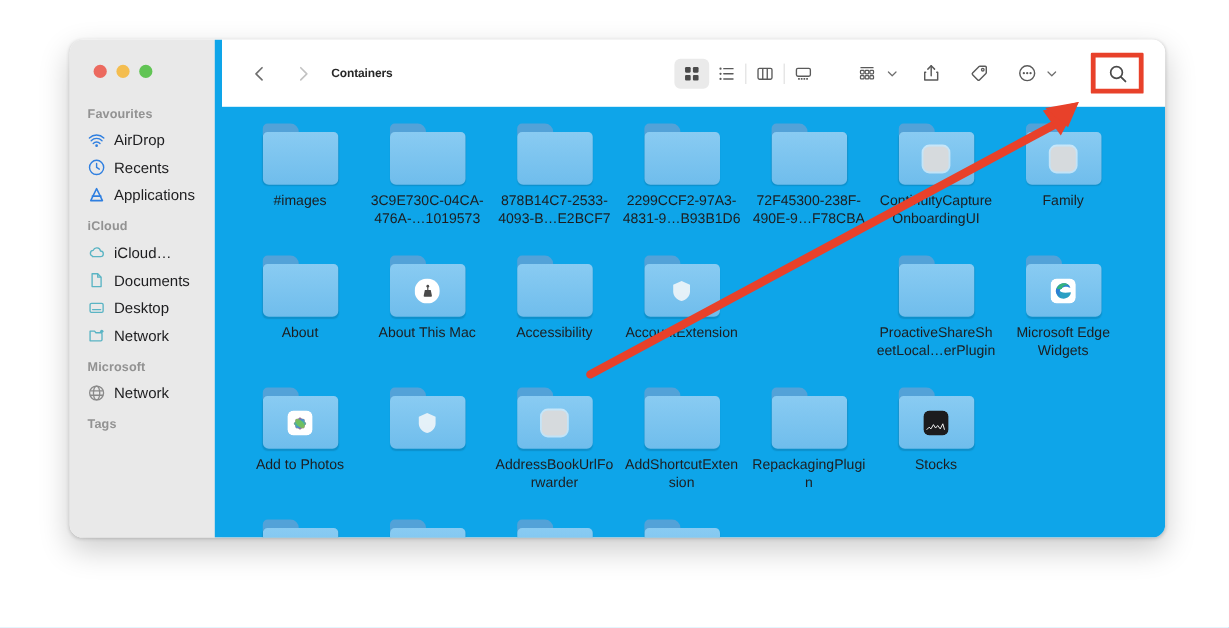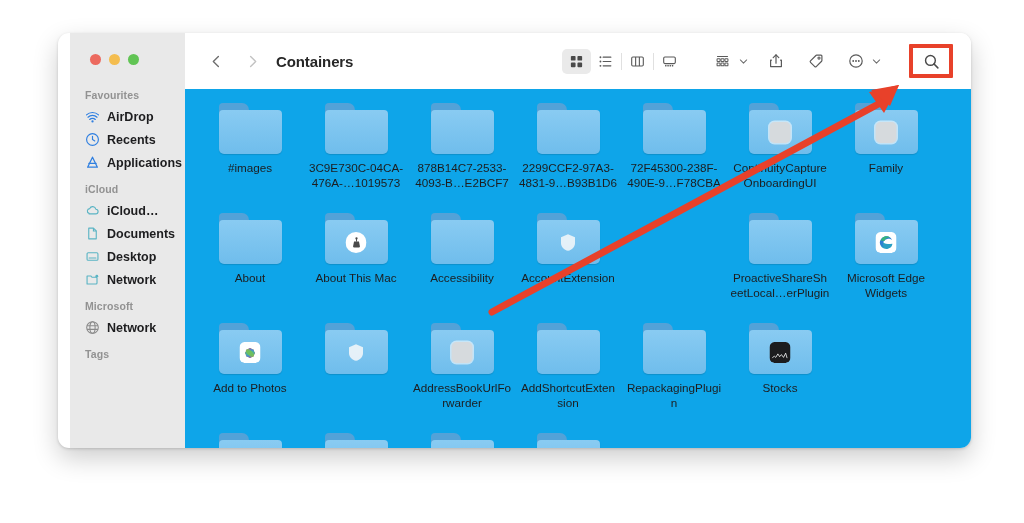--- a/index.html
+++ b/index.html
@@ -18,21 +18,21 @@
     left: 58px; top: 33px;
     width: 913px; height: 415px;
     border-radius: 11px;
     overflow: hidden;
     background: #fff;
     box-shadow: 0 10px 26px rgba(0,0,0,0.20), 0 1px 3px rgba(0,0,0,0.16);
   }
 
   
   .sidebar {
-    position: absolute; left: 12px; top: 0;
+    position: absolute; left: 0; top: 0;
     width: 127px; height: 100%;
     background: #e9e9e9;
     border-right: 6px solid #0ea5e9;
     padding-top: 47px;
   }
   .traffic {
     position: absolute; left: 20px; top: 21px;
     display: flex; gap: 8px;
   }
   .light { width: 11px; height: 11px; border-radius: 50%; }
@@ -40,36 +40,36 @@
   .light.yellow { background: #f4bd4f; }
   .light.green  { background: #61c454; }
 
   .sb-section {
     font-size: 10.5px; font-weight: 700; color: #929292;
     padding: 9px 0 4px 15px; letter-spacing: 0.1px;
   }
   .sb-item {
     display: flex; align-items: center; gap: 7px;
     height: 23px; padding-left: 15px;
-    font-size: 12.5px; color: #1d1d1f; font-weight: bold;
+    font-size: 12.5px; color: #1d1d1f;
   }
   .sb-ico { width: 15px; height: 15px; flex: 0 0 15px; display: block; }
 
   
   .toolbar {
     position: absolute; left: 127px; top: 0; right: 0;
     height: 56px; background: #fff;
     display: flex; align-items: center;
   }
   .nav-chev {
     width: 26px; height: 26px; display: flex;
     align-items: center; justify-content: center;
   }
   .title {
-    font-size: 15px; font-weight: 700; color: #272727;
+    font-size: 10px; font-weight: 700; color: #272727;
     margin-left: 11px; letter-spacing: -0.1px;
   }
   .tb-spacer { flex: 1 1 auto; }
   .tb-group { display: flex; align-items: center; }
   .tb-btn {
     width: 29px; height: 25px; display: flex;
     align-items: center; justify-content: center;
     border-radius: 5px;
   }
   .tb-btn.active { background: #eaeaea; }

